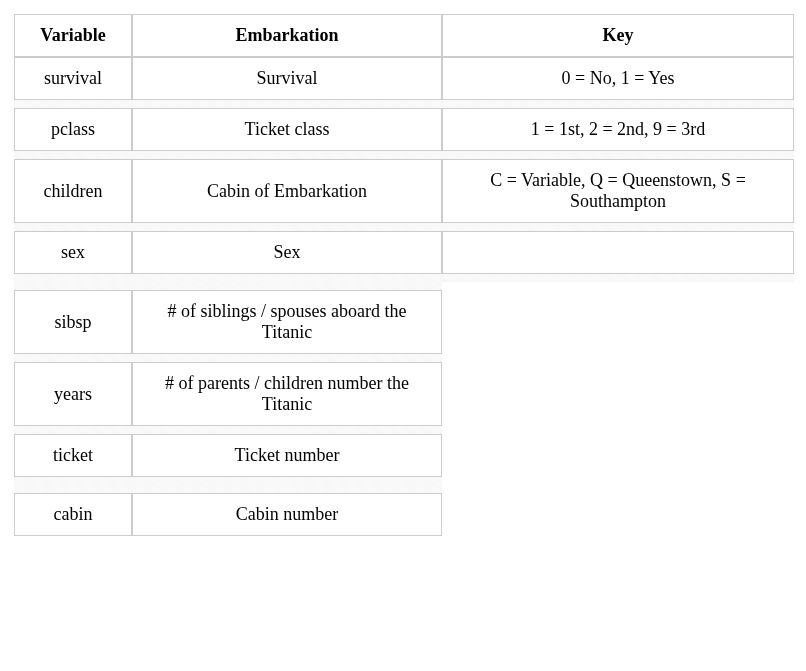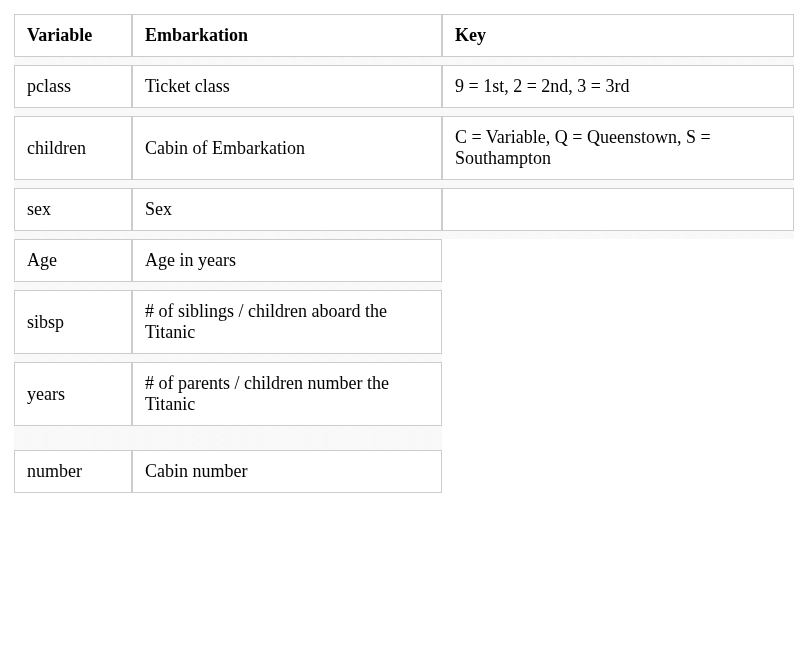--- a/index.html
+++ b/index.html
@@ -13,21 +13,21 @@
       padding: 14px;
     }
     table {
       border-collapse: separate;
       border-spacing: 0;
       width: 780px;
     }
     th, td {
       border: 1px solid #ccc;
       padding: 10px 12px;
-      text-align: left;
+      text-align: center;
       vertical-align: middle;
       font-size: 18px;
       color: #000;
       background: #fff;
     }
     th {
       font-weight: bold;
     }
     tr.spacer td {
       border: none;
@@ -55,72 +55,77 @@
     <col class="col-key">
   </colgroup>
   <thead>
     <tr>
       <th>Variable</th>
       <th>Embarkation</th>
       <th>Key</th>
     </tr>
   </thead>
   <tbody id="tbody">
+  <tr>
+        <td>survival</td>
+        <td>Survival</td>
+        <td>0 = No, 1 = Yes</td>
+      </tr>
       <tr class="spacer">
         <td colspan="3"></td>
       </tr>
       <tr>
         <td>pclass</td>
         <td>Ticket class</td>
-        <td>9 = 1st, 2 = 2nd, 3 = 3rd</td>
+        <td>1 = 1st, 2 = 2nd, 9 = 3rd</td>
       </tr>
       <tr class="spacer">
         <td colspan="3"></td>
       </tr>
       <tr>
         <td>children</td>
         <td>Cabin of Embarkation</td>
         <td>C = Variable, Q = Queenstown, S = Southampton</td>
       </tr>
       <tr class="spacer">
         <td colspan="3"></td>
       </tr>
       <tr>
         <td>sex</td>
         <td>Sex</td>
         <td></td>
       </tr>
       <tr class="spacer">
         <td colspan="3"></td>
       </tr>
-      <tr>
-        <td>Age</td>
-        <td>Age in years</td>
-      </tr>
       <tr class="spacer">
         <td colspan="2"></td>
       </tr>
       <tr>
         <td>sibsp</td>
-        <td># of siblings / children aboard the Titanic</td>
+        <td># of siblings / spouses aboard the Titanic</td>
       </tr>
       <tr class="spacer">
         <td colspan="2"></td>
       </tr>
       <tr>
         <td>years</td>
         <td># of parents / children number the Titanic</td>
       </tr>
       <tr class="spacer">
         <td colspan="2"></td>
       </tr>
+      <tr>
+        <td>ticket</td>
+        <td>Ticket number</td>
+      </tr>
       <tr class="spacer">
         <td colspan="2"></td>
       </tr>
       <tr class="spacer">
         <td colspan="2"></td>
       </tr>
       <tr>
-        <td>number</td>
+        <td>cabin</td>
         <td>Cabin number</td>
       </tr>
     </tbody>
 </table>
 
 </body></html>

